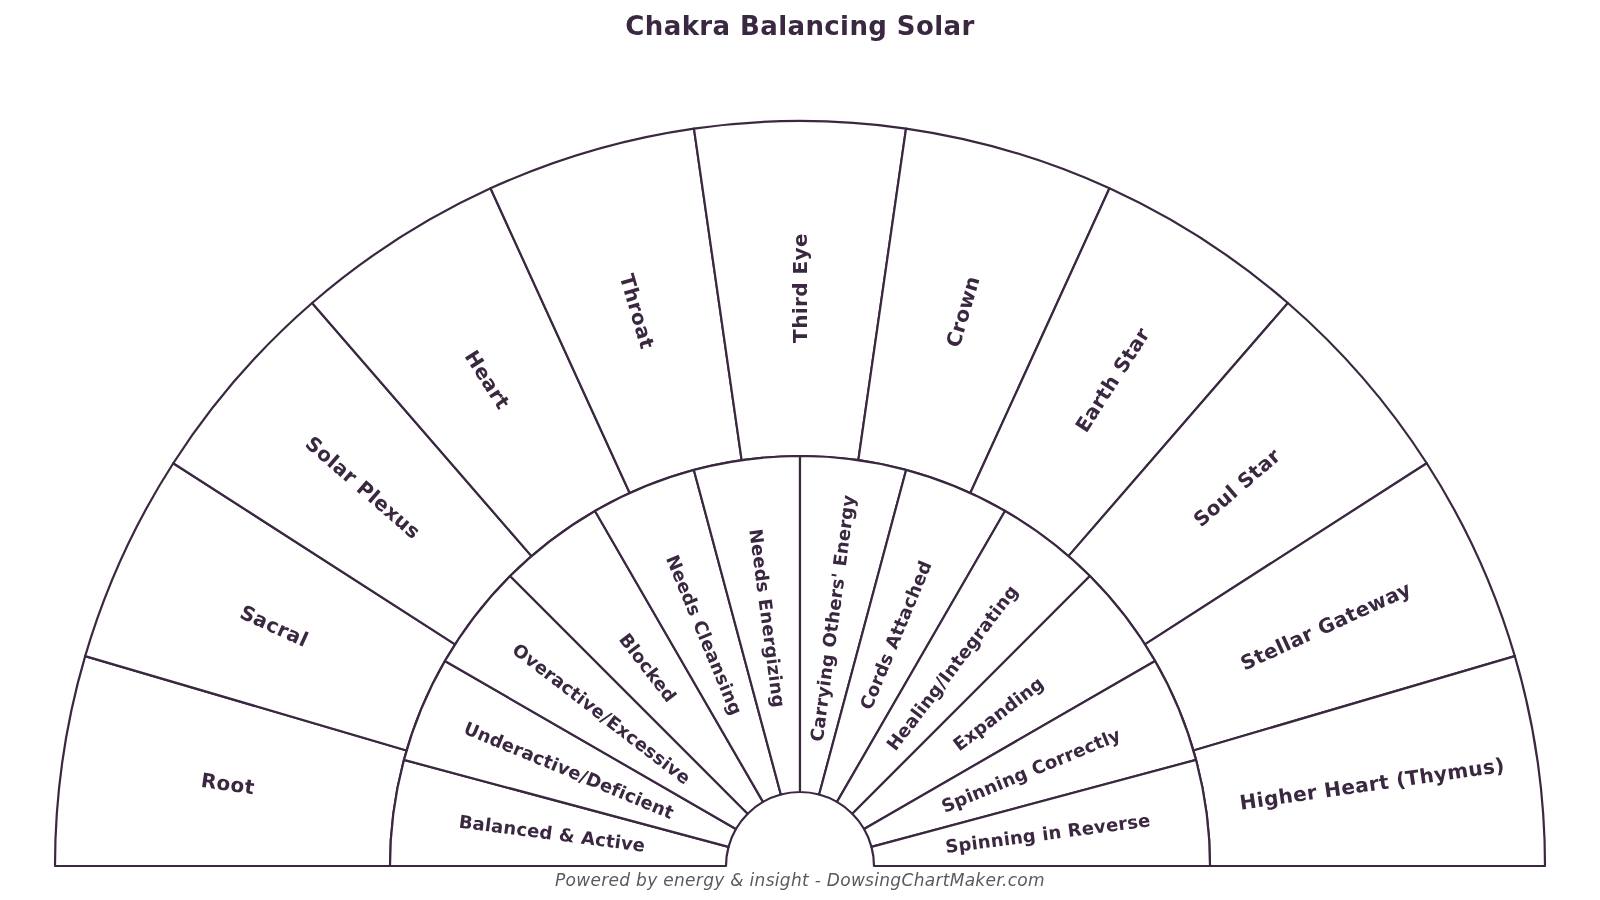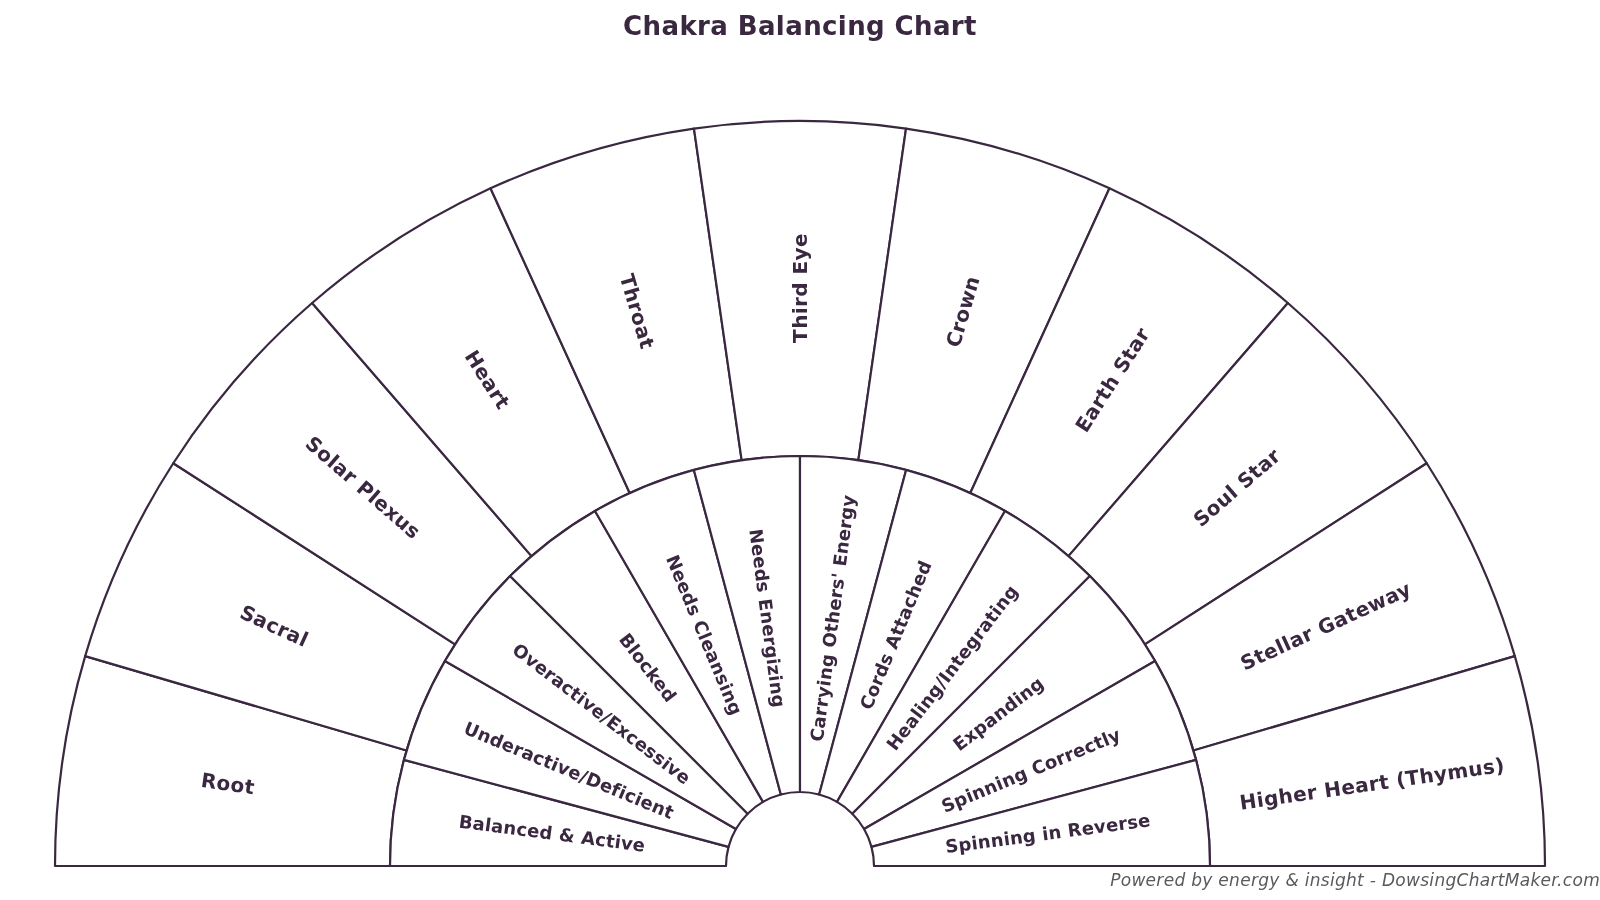--- a/index.html
+++ b/index.html
@@ -32,31 +32,31 @@
   #fan text {
     font-family: "DejaVu Sans", sans-serif;
     font-weight: 700;
     fill: #3a2740;
   }
   #fan text.outer-label { font-size: 20px; letter-spacing: 0.4px; }
   #fan text.inner-label { font-size: 18px; letter-spacing: 0.2px; }
   .chart-footer {
     position: absolute;
     top: 870px; left: 0; width: 1600px;
-    text-align: right;
+    text-align: center;
     font-size: 17px;
     font-style: italic;
     color: #5a5a5e;
     letter-spacing: 0.3px;
   }
 </style>
 </head>
 <body style="background: rgb(255, 255, 255);">
 
-<div class="chart-title" style="color: rgb(58, 39, 64);">Chakra Balancing Chart</div>
+<div class="chart-title" style="color: rgb(58, 39, 64);">Chakra Balancing Solar</div>
 
 <svg id="fan" width="1600" height="900" viewBox="0 0 1600 900" xmlns="http://www.w3.org/2000/svg">
     <path d="M 55 866 A 745 745 0 0 1 85.18 656.11 L 406.61 750.49 A 410 410 0 0 0 390 866 Z" class="seg" stroke="#3a2740"></path>
     <text transform="translate(227.88 783.74) rotate(8.18)" text-anchor="middle" dy="0.35em" class="outer-label" fill="#3a2740">Root</text>
     <path d="M 85.18 656.11 A 745 745 0 0 1 173.27 463.22 L 455.09 644.34 A 410 410 0 0 0 406.61 750.49 Z" class="seg" stroke="#3a2740"></path>
     <text transform="translate(274.23 625.89) rotate(24.55)" text-anchor="middle" dy="0.35em" class="outer-label" fill="#3a2740">Sacral</text>
     <path d="M 173.27 463.22 A 745 745 0 0 1 312.13 302.97 L 531.51 556.14 A 410 410 0 0 0 455.09 644.34 Z" class="seg" stroke="#3a2740"></path>
     <text transform="translate(363.18 487.49) rotate(40.91)" text-anchor="middle" dy="0.35em" class="outer-label" fill="#3a2740">Solar Plexus</text>
     <path d="M 312.13 302.97 A 745 745 0 0 1 490.52 188.32 L 629.68 493.05 A 410 410 0 0 0 531.51 556.14 Z" class="seg" stroke="#3a2740"></path>
     <text transform="translate(487.51 379.76) rotate(57.27)" text-anchor="middle" dy="0.35em" class="outer-label" fill="#3a2740">Heart</text>

